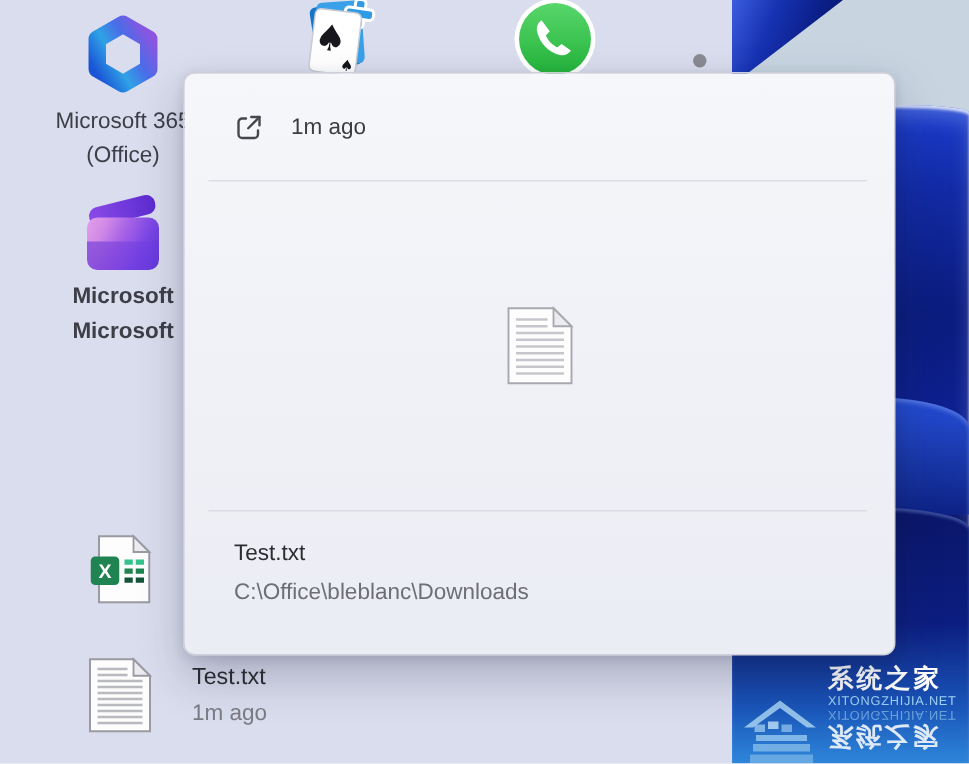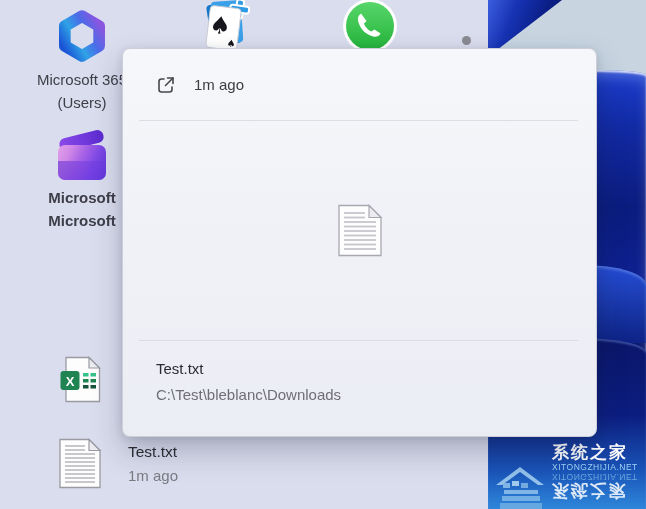--- a/index.html
+++ b/index.html
@@ -108,21 +108,21 @@
         <linearGradient id="ms365g" x1="0" y1="0.85" x2="1" y2="0.15">
           <stop offset="0" stop-color="#1a55d6"></stop>
           <stop offset="0.35" stop-color="#2fa2e6"></stop>
           <stop offset="0.65" stop-color="#4a6ce8"></stop>
           <stop offset="1" stop-color="#8b55e0"></stop>
         </linearGradient>
       </defs>
       <path d="M24 7 L38.7 15.5 L38.7 32.5 L24 41 L9.3 32.5 L9.3 15.5 Z" fill="none" stroke="url(#ms365g)" stroke-width="10" stroke-linejoin="round"></path>
     </svg>
     <div class="tile-label">Microsoft 365</div>
-    <div class="tile-label">(Users)</div>
+    <div class="tile-label">(Office)</div>
   </div>
 
   <div class="tile t-solitaire">
     <svg class="ticon" width="60" height="58" viewBox="0 0 60 58">
       <rect x="14" y="5" width="30" height="42" rx="4" transform="rotate(-9 29 26)" fill="#1576c8"></rect>
       <rect x="17" y="3" width="30" height="42" rx="4" transform="rotate(-4 32 24)" fill="#3aa0e8"></rect>
       <g transform="rotate(8 47 12)">
         <rect x="41" y="2" width="7" height="19" rx="2.5" fill="#2f9be4" stroke="#ffffff" stroke-width="2"></rect>
         <rect x="35" y="8" width="19" height="7" rx="2.5" fill="#2f9be4" stroke="#ffffff" stroke-width="2"></rect>
       </g>
@@ -223,17 +223,17 @@
             <line x1="7" y1="31.5" x2="39" y2="31.5"></line>
           <line x1="7" y1="36" x2="39" y2="36"></line>
             <line x1="7" y1="40.5" x2="39" y2="40.5"></line>
           <line x1="7" y1="45" x2="39" y2="45"></line>
         </g>
       </svg>
     </div>
     <div class="fly-divider"></div>
     <div class="fly-footer">
       <div class="fly-name">Test.txt</div>
-      <div class="fly-path">C:\Test\bleblanc\Downloads</div>
+      <div class="fly-path">C:\Office\bleblanc\Downloads</div>
     </div>
   </div>
 
 </div>
 
 </body></html>

